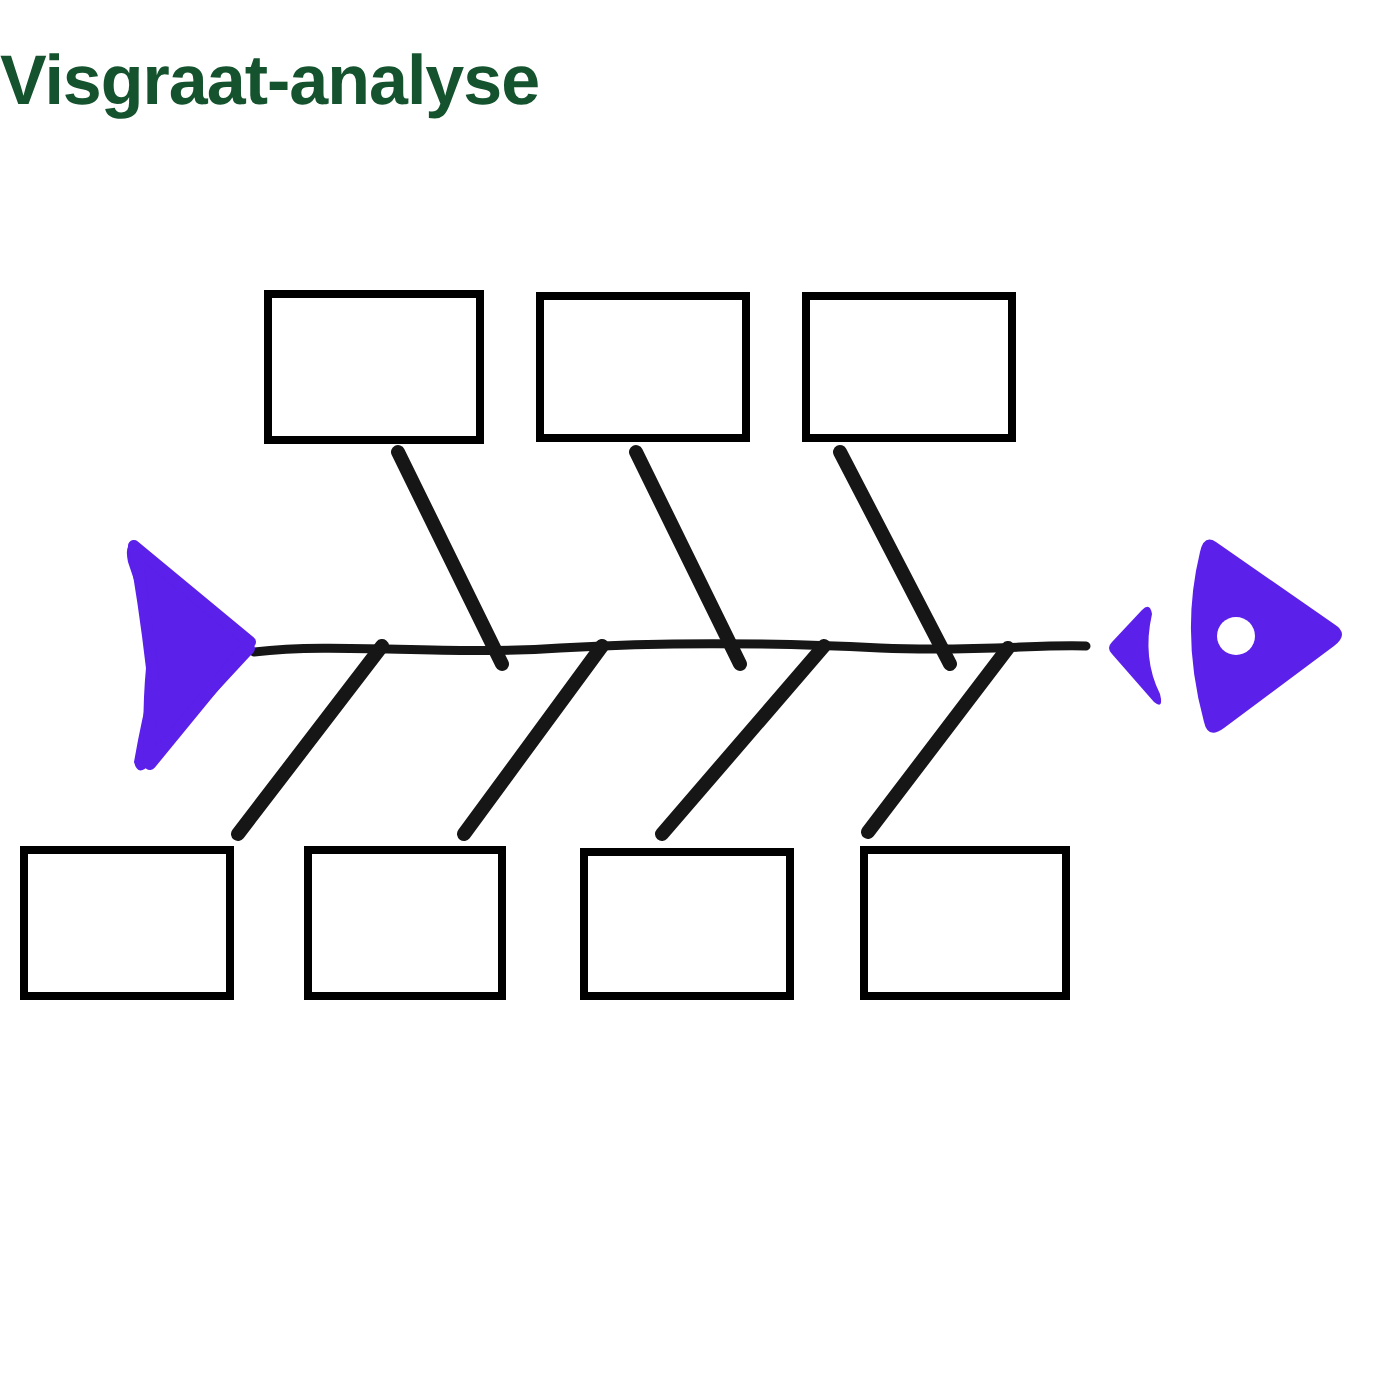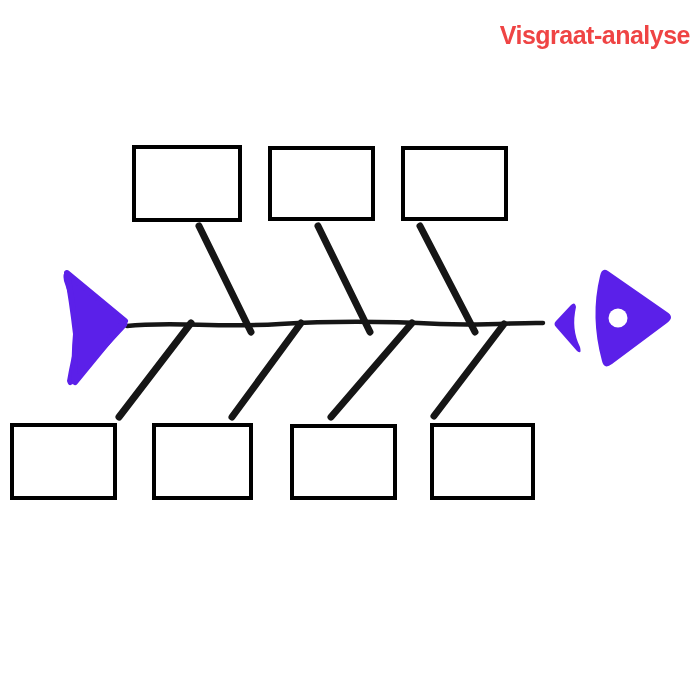--- a/index.html
+++ b/index.html
@@ -15,24 +15,24 @@
     position: relative;
     width: 700px;
     height: 700px;
     background: #ffffff;
   }
   .page-title {
     position: absolute;
     top: 21px;
     left: 0;
     width: 690px;
-    text-align: right;
-    font-size: 25px;
+    text-align: left;
+    font-size: 35px;
     font-weight: 700;
-    color: #ef4444;
+    color: #14532d;
     letter-spacing: -0.5px;
   }
   svg.fishbone {
     position: absolute;
     left: 0;
     top: 0;
     width: 700px;
     height: 700px;
   }
   .cause-box {

